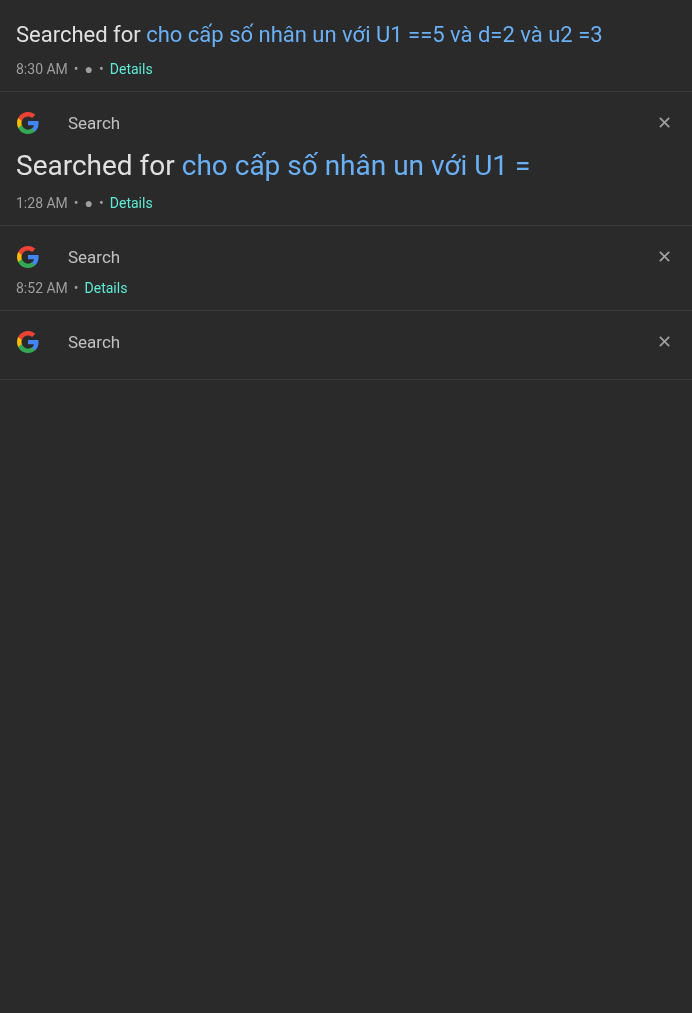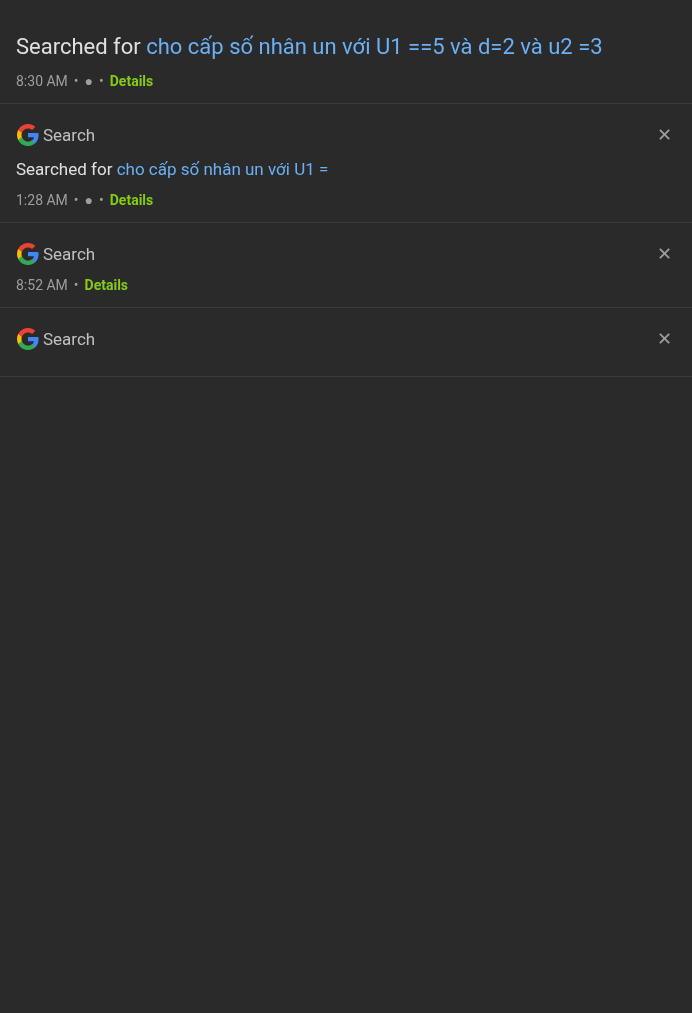--- a/index.html
+++ b/index.html
@@ -28,21 +28,21 @@
     .history-item-header {
       display: flex;
       align-items: center;
       justify-content: space-between;
       margin-bottom: 10px;
     }
 
     .header-left {
       display: flex;
       align-items: center;
-      gap: 3px;
+      gap: 28px;
     }
 
     .google-logo {
       width: 24px;
       height: 24px;
       flex-shrink: 0;
     }
 
     .source-label {
       font-size: 17px;
@@ -52,21 +52,21 @@
 
     .close-btn {
       color: #9e9e9e;
       font-size: 18px;
       cursor: pointer;
       padding: 4px;
       line-height: 1;
     }
 
     .history-text {
-      font-size: 17px;
+      font-size: 28px;
       line-height: 1.4;
       margin-bottom: 10px;
       color: #e0e0e0;
     }
 
     .history-text .static-text {
       color: #e0e0e0;
     }
 
     .history-text .link-text {
@@ -88,27 +88,26 @@
     .meta-dot {
       color: #9e9e9e;
     }
 
     .meta-location-icon {
       color: #9e9e9e;
       font-size: 14px;
     }
 
     .meta-details {
-      color: #84cc16;
-      font-weight: bold;
+      color: #5eead4;
     }
 
     
     .first-item {
-      padding-top: 32px;
+      padding-top: 20px;
     }
 
     .first-item .history-text {
       font-size: 22px;
     }
   </style>
 </head>
 <body>
 
 <div class="history-container">

